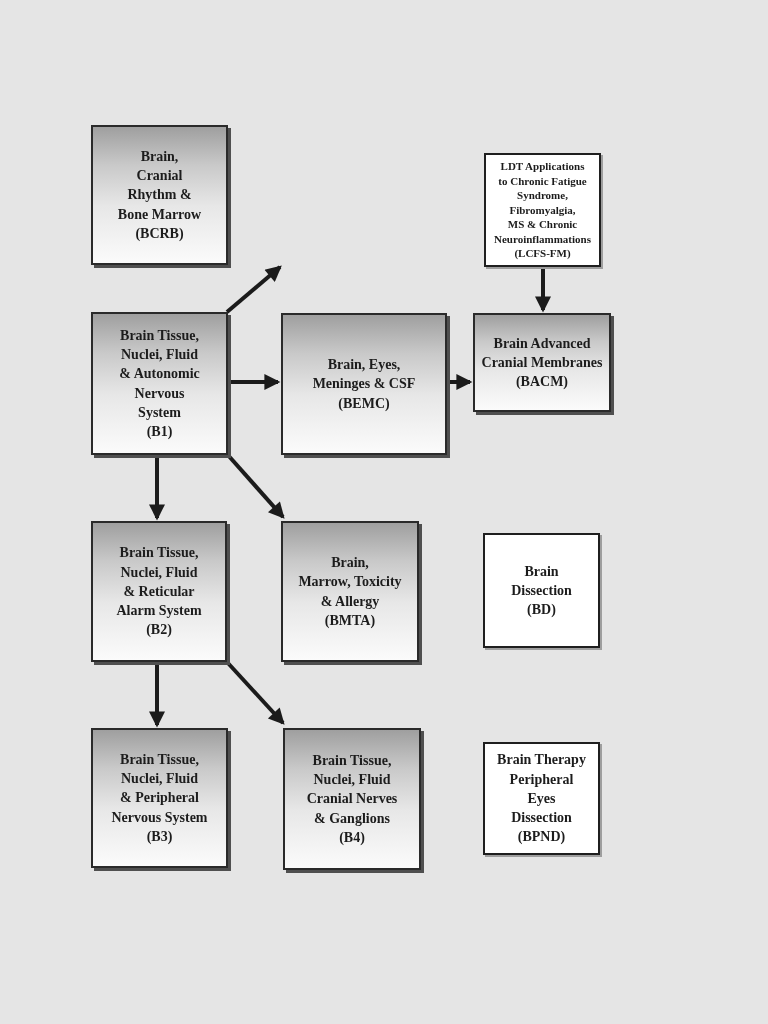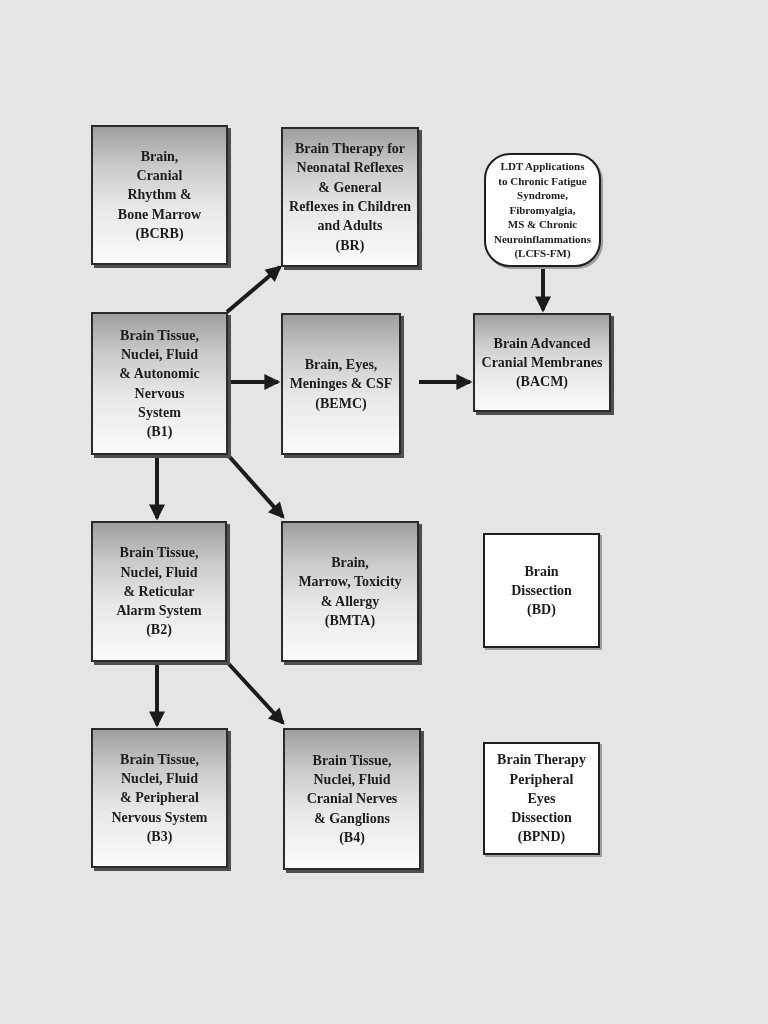--- a/index.html
+++ b/index.html
@@ -30,23 +30,23 @@
   }
   .plain{
     background:#ffffff;
     border:2px solid #1f1f1f;
     box-shadow:2px 2px 0 #9e9e9e;
   }
   .small{font-size:11px;line-height:1.32;}
 
   #box-bcrb {left:91px;  top:125px; width:137px; height:140px;}
   #box-br   {left:281px; top:127px; width:138px; height:140px;}
-  #box-lcfs {left:484px; top:153px; width:117px; height:114px;border-radius:26px;}
+  #box-lcfs {left:484px; top:153px; width:117px; height:114px;}
   #box-b1   {left:91px;  top:312px; width:137px; height:143px;}
-  #box-bemc {left:281px; top:313px; width:120px; height:142px;}
+  #box-bemc {left:281px; top:313px; width:166px; height:142px;}
   #box-bacm {left:473px; top:313px; width:138px; height:99px;}
   #box-b2   {left:91px;  top:521px; width:136px; height:141px;}
   #box-bmta {left:281px; top:521px; width:138px; height:141px;}
   #box-bd   {left:483px; top:533px; width:117px; height:115px;}
   #box-b3   {left:91px;  top:728px; width:137px; height:140px;}
   #box-b4   {left:283px; top:728px; width:138px; height:142px;}
   #box-bpnd {left:483px; top:742px; width:117px; height:113px;}
 </style>
 </head>
 <body>
@@ -69,26 +69,20 @@
       <line x1="157" y1="662" x2="157" y2="725" marker-end="url(#arrowhead)"></line>
       <line x1="227" y1="662" x2="283" y2="723" marker-end="url(#arrowhead)"></line>
     </g>
   </svg>
 
   <div class="box grad" id="box-bcrb">Brain,
 Cranial
 Rhythm &amp;
 Bone Marrow
 (BCRB)</div>
-  <div class="box grad" id="box-br">Brain Therapy for
-Neonatal Reflexes
-&amp; General
-Reflexes in Children
-and Adults
-(BR)</div>
   <div class="box plain small" id="box-lcfs">LDT Applications
 to Chronic Fatigue
 Syndrome,
 Fibromyalgia,
 MS &amp; Chronic
 Neuroinflammations
 (LCFS-FM)</div>
 
   <div class="box grad" id="box-b1">Brain Tissue,
 Nuclei, Fluid

